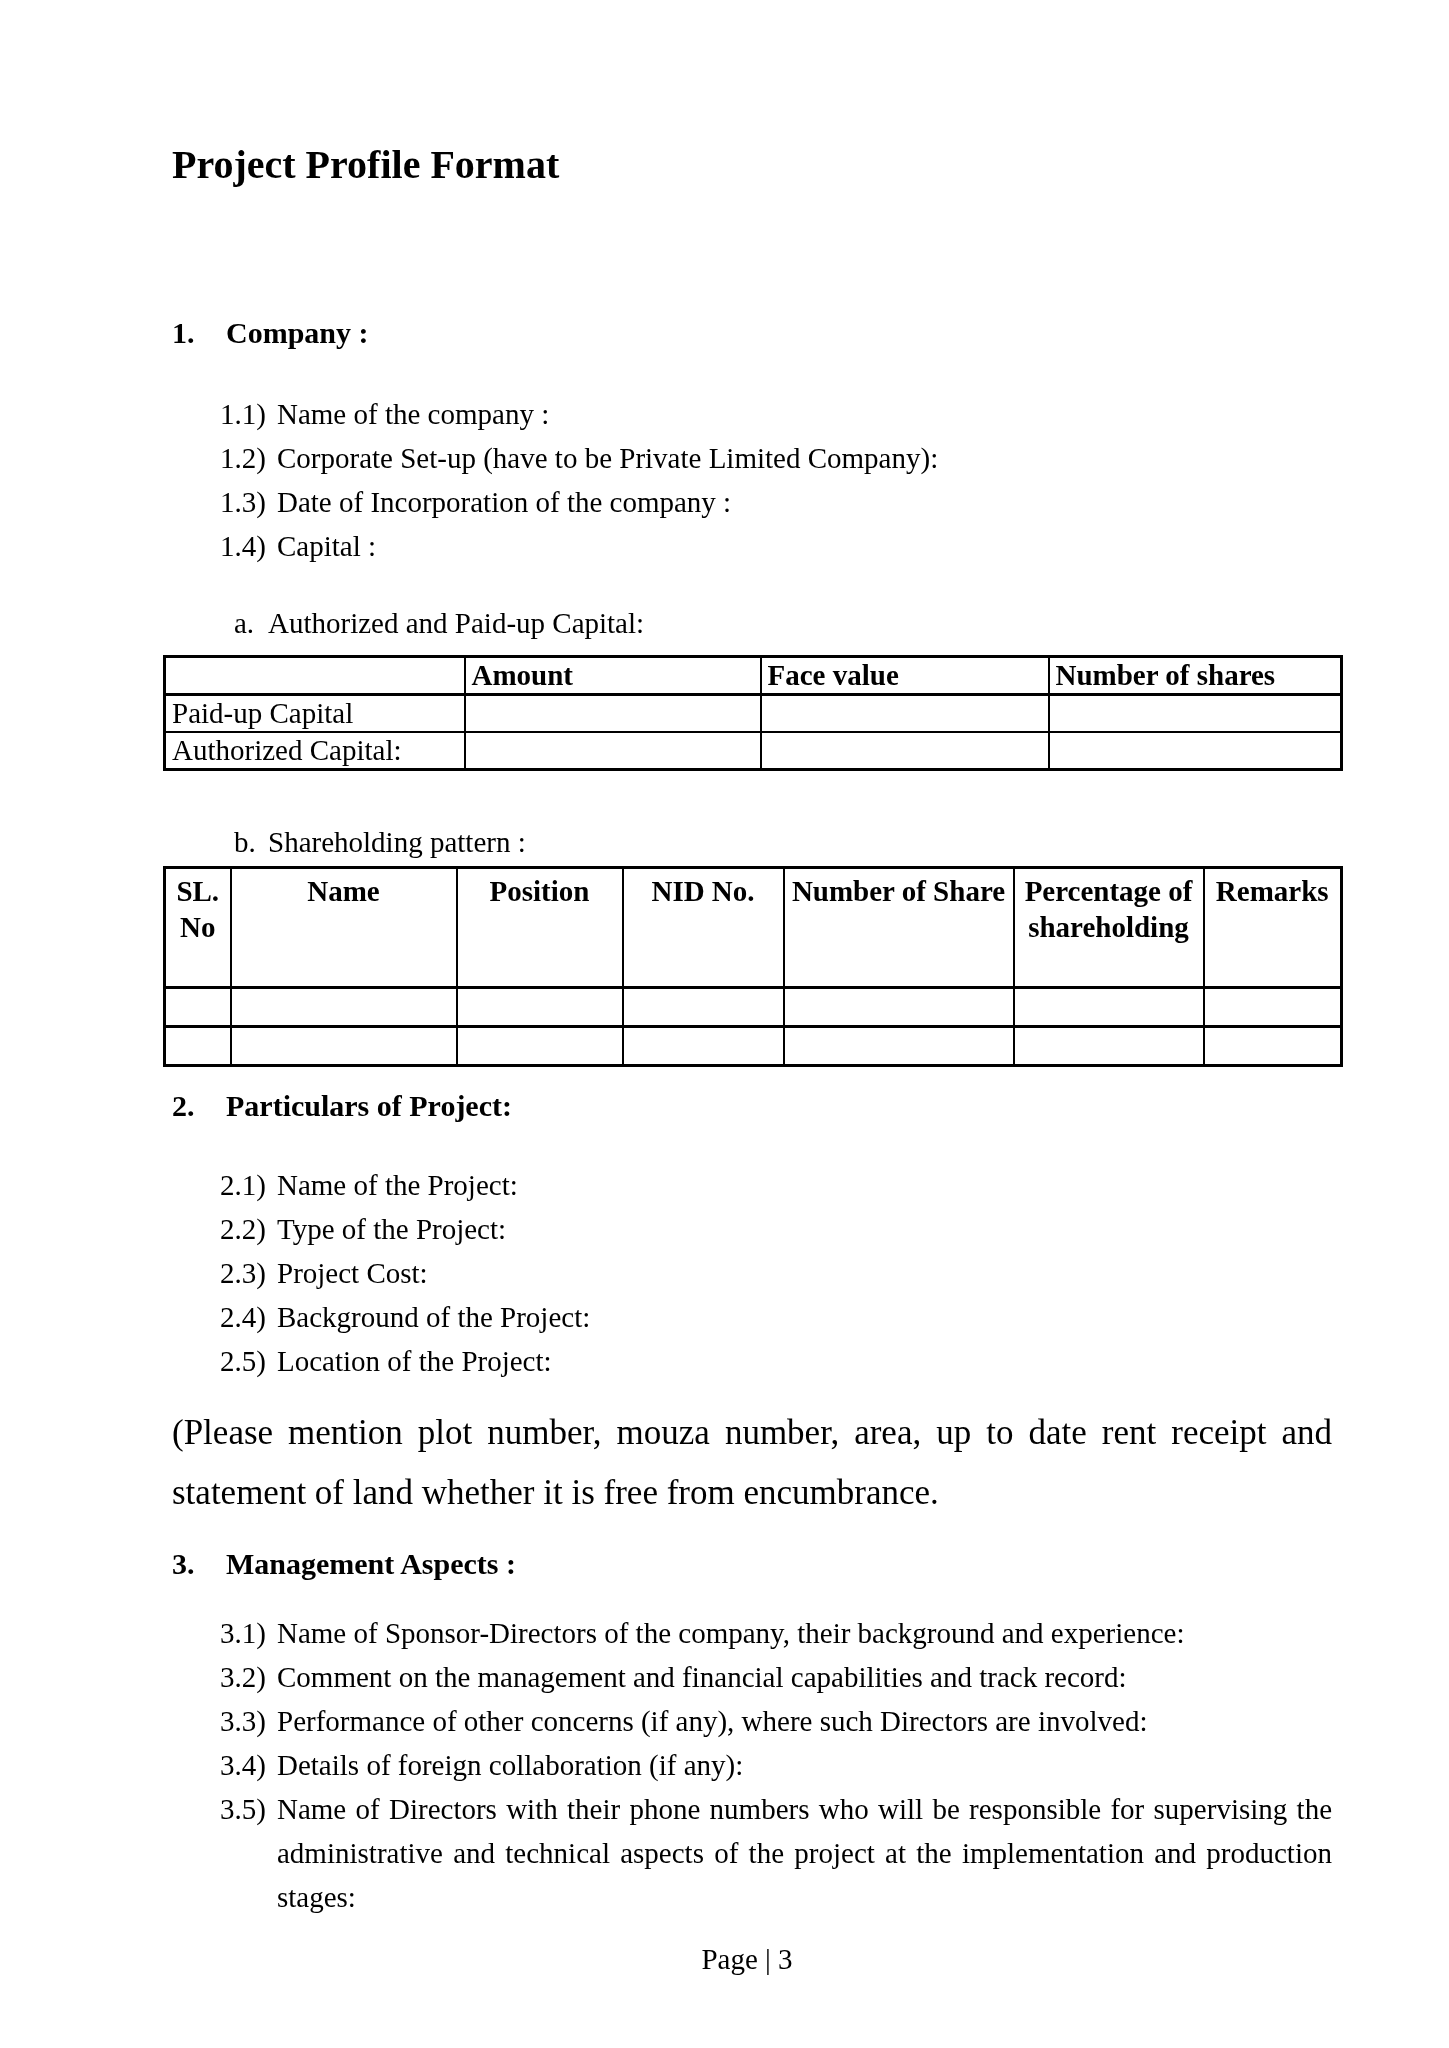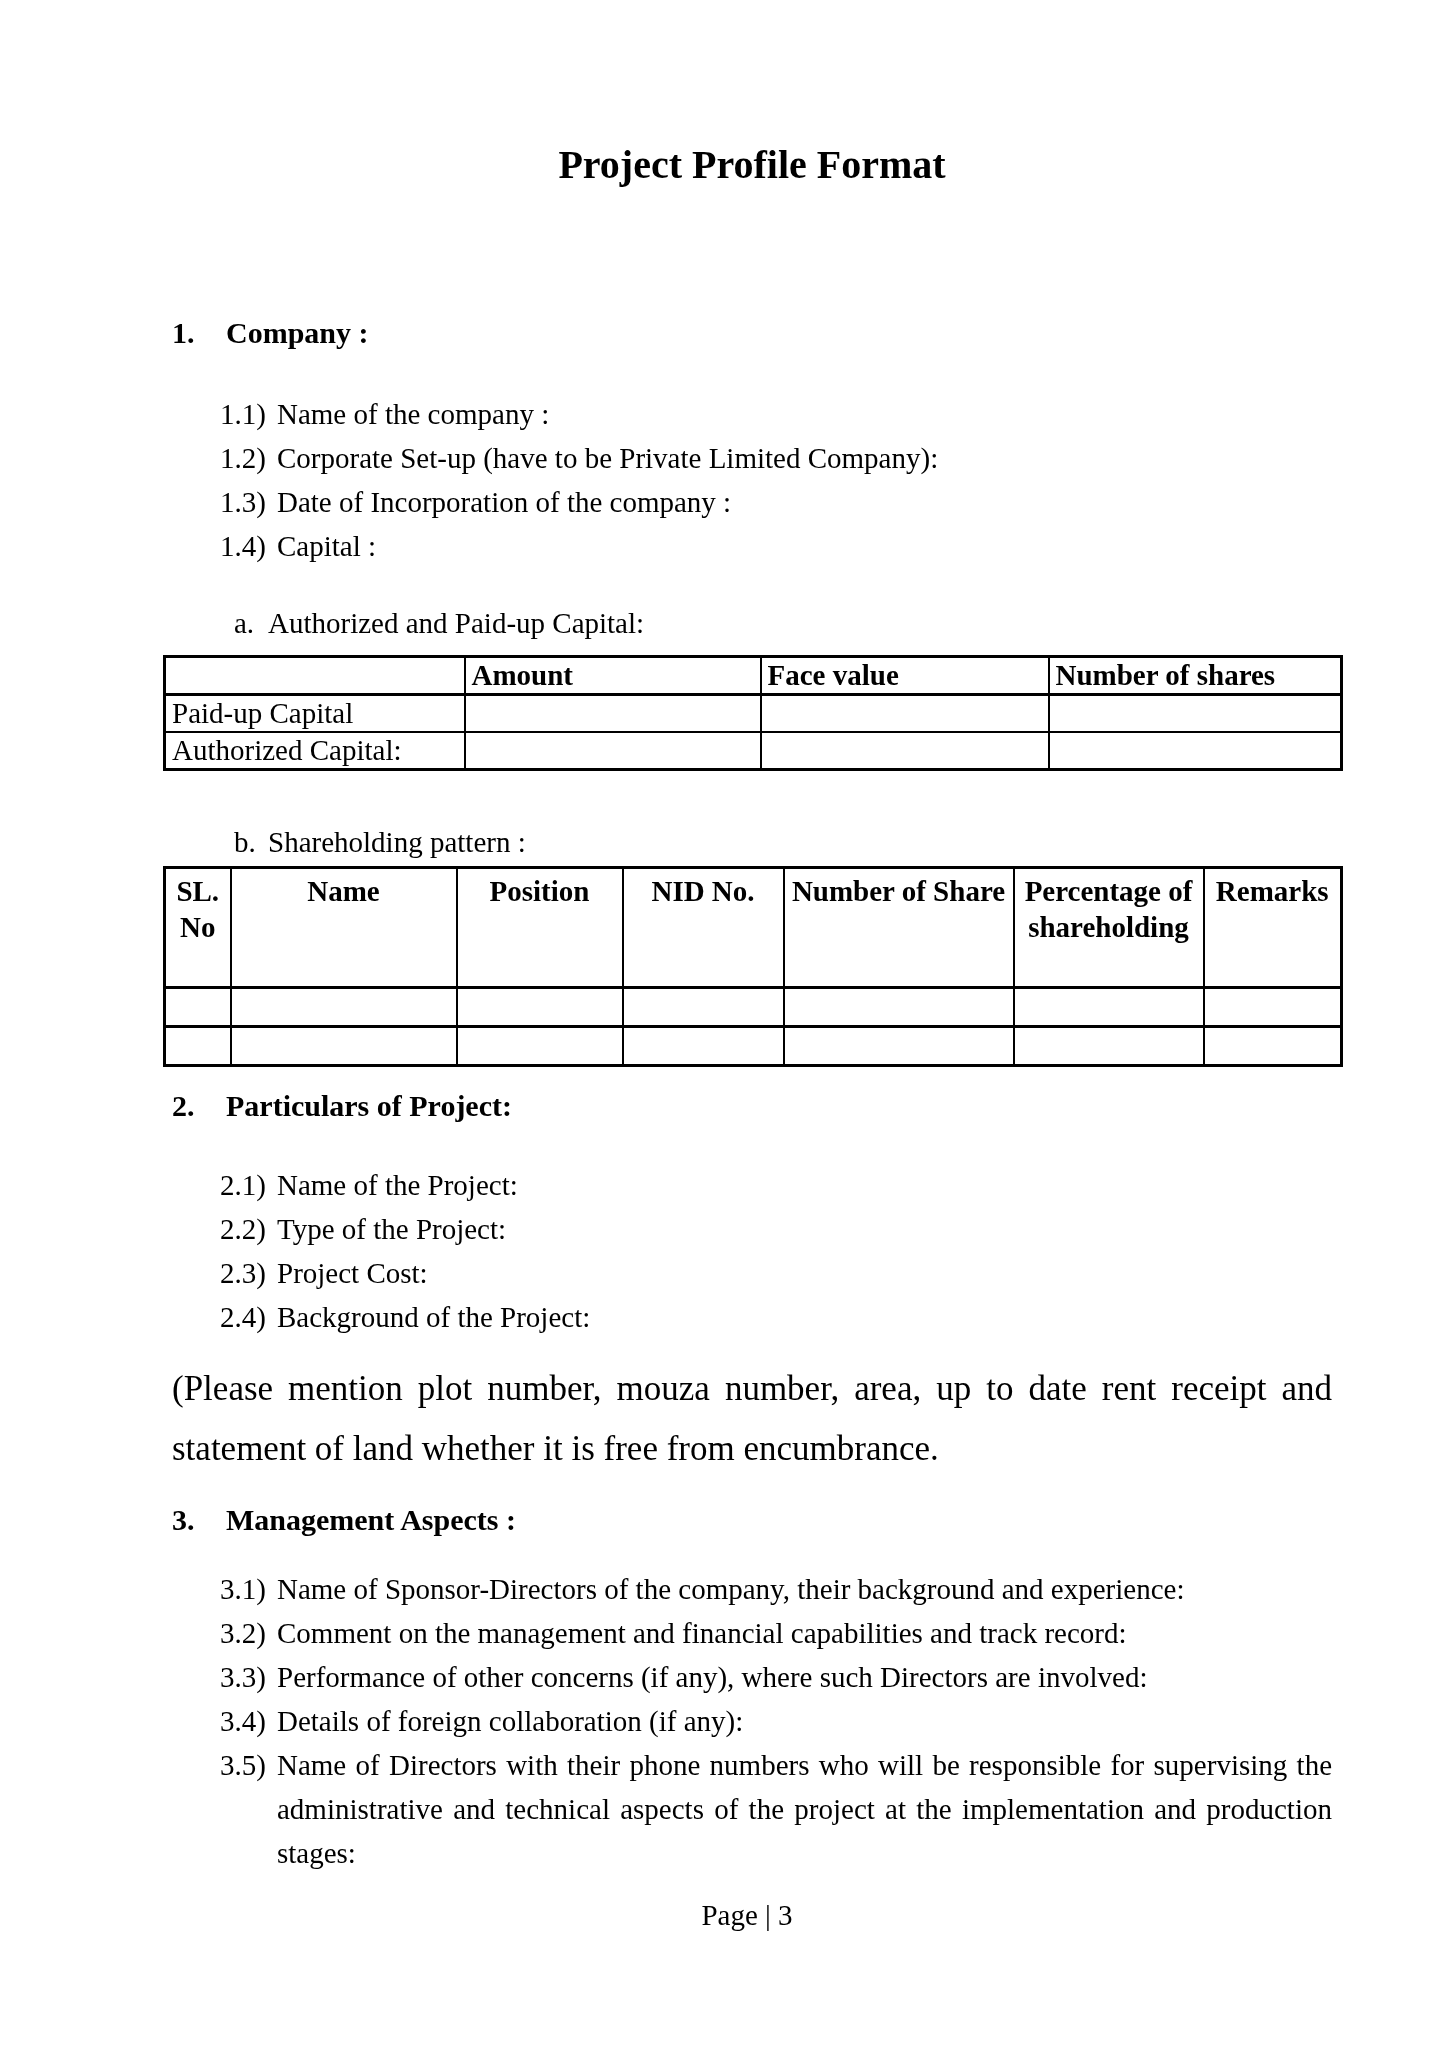--- a/index.html
+++ b/index.html
@@ -10,21 +10,21 @@
     height: 2048px;
     background: #ffffff;
     color: #000000;
     font-family: "Liberation Serif", "DejaVu Serif", serif;
     overflow: hidden;
   }
   .content { padding: 0 117px 0 172px; }
 
   .doc-title {
     padding-top: 142px;
-    text-align: center;
+    text-align: left;
     font-size: 40px;
     line-height: 46px;
     font-weight: bold;
   }
 
   .sec-heading {
     display: flex;
     font-weight: bold;
     font-size: 30px;
     line-height: 34px;
@@ -215,20 +215,24 @@
         <span class="item-text">Type of the Project:</span>
       </li>
       <li class="item">
         <span class="item-num">2.3)</span>
         <span class="item-text">Project Cost:</span>
       </li>
       <li class="item">
         <span class="item-num">2.4)</span>
         <span class="item-text">Background of the Project:</span>
       </li>
+      <li class="item">
+        <span class="item-num">2.5)</span>
+        <span class="item-text">Location of the Project:</span>
+      </li>
     </ul>
 
     <p class="note-par">(Please mention plot number, mouza number, area, up to date rent receipt and statement of land whether it is free from encumbrance.</p>
 
     <div class="sec-heading" id="heading-3">
       <span class="sec-num">3.</span>
       <span>Management Aspects :</span>
     </div>
 
     <ul class="items" id="items-3">

